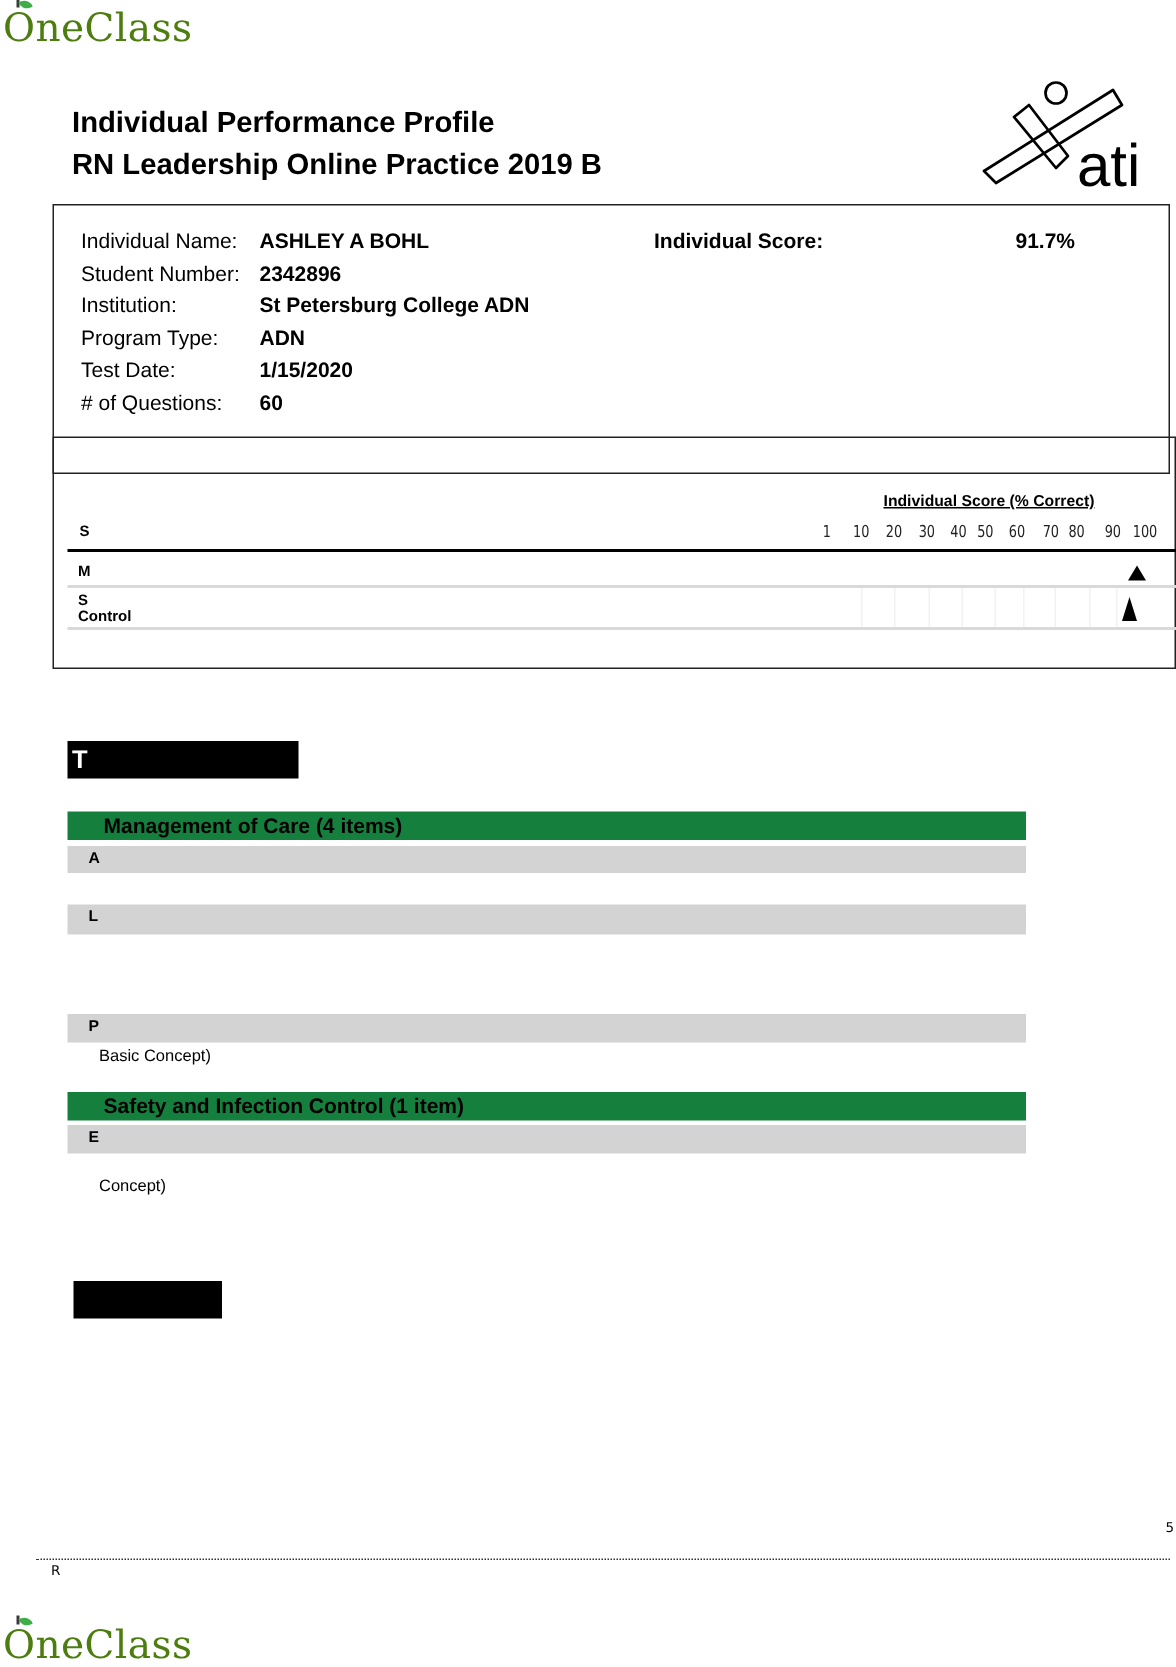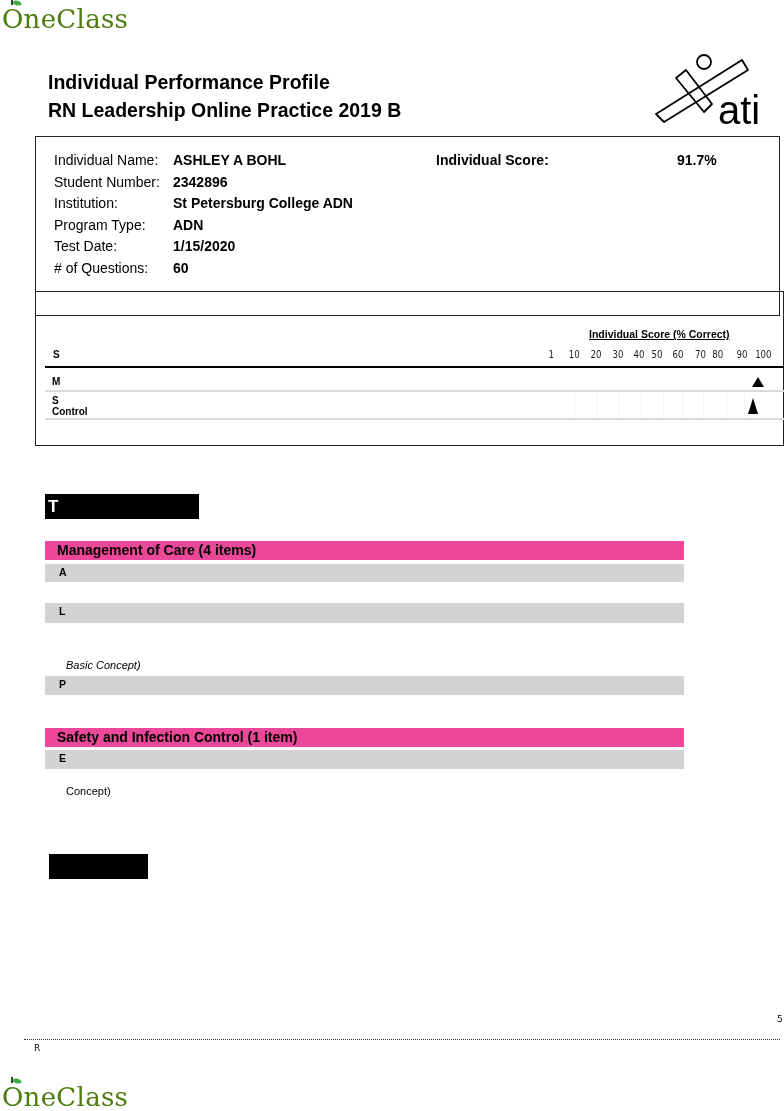--- a/index.html
+++ b/index.html
@@ -32,21 +32,21 @@
   .perf-line-main { position: absolute; left: 9px; top: 74px; width: 740px; height: 2px; background: #000; }
   .perf-row { position: absolute; left: 9px; width: 740px; border-bottom: 2px solid #d9d9d9; }
   .perf-row .rlabel { position: absolute; left: 7px; font-size: 10px; font-weight: bold; line-height: 11px; }
   .tri { position: absolute; width: 0; height: 0; }
   .gridline { position: absolute; top: 100px; width: 1px; height: 26px; background: #f2f2f2; }
 
   .black-bar { position: absolute; background: #000; color: #fff; font-weight: bold; }
   .topics-bar { left: 45px; top: 494px; width: 154px; height: 25px; font-size: 17px; line-height: 25px; padding-left: 3px; }
   .blank-bar { left: 49px; top: 854px; width: 99px; height: 25px; }
 
-  .cat-bar { position: absolute; left: 45px; width: 639px; height: 19px; background: #ec4899; font-weight: bold; font-size: 14px; line-height: 19px; padding-left: 12px; }
+  .cat-bar { position: absolute; left: 45px; width: 639px; height: 19px; background: #15803d; font-weight: bold; font-size: 14px; line-height: 19px; padding-left: 24px; }
   .sub-bar { position: absolute; left: 45px; width: 639px; height: 18px; background: #d3d3d3; font-weight: bold; font-size: 10.5px; line-height: 17px; padding-left: 14px; }
   .plain-text { position: absolute; left: 66px; font-size: 11px; }
 
   .page-num { position: absolute; left: 777px; top: 1014px; font-size: 9px; font-family: "DejaVu Sans", sans-serif; }
   .dotted { position: absolute; left: 24px; top: 1039px; width: 756px; border-top: 1.5px dotted #333; }
   .foot-r { position: absolute; left: 34px; top: 1043px; font-size: 9px; font-family: "DejaVu Sans", sans-serif; }
 </style>
 </head>
 <body>
 
@@ -140,21 +140,21 @@
     <span class="rlabel" style="top:14px;">Control</span>
     <span class="tri" style="left:703px; top:6px; border-left:5px solid transparent; border-right:5px solid transparent; border-bottom:16px solid #000;"></span>
   </div>
 </div>
 
 <div class="black-bar topics-bar">T</div>
 
 <div class="cat-bar" style="top:541px;">Management of Care (4 items)</div>
 <div class="sub-bar" style="top:564px;">A</div>
 <div class="sub-bar" style="top:603px; height:20px;">L</div>
-<div class="plain-text" style="top:659px;font-style:italic;">Basic Concept)</div>
+<div class="plain-text" style="top:698px;">Basic Concept)</div>
 <div class="sub-bar" style="top:676px; height:19px;">P</div>
 
 <div class="cat-bar" style="top:728px;">Safety and Infection Control (1 item)</div>
 <div class="sub-bar" style="top:750px; height:19px;">E</div>
 <div class="plain-text" style="top:785px;">Concept)</div>
 
 <div class="black-bar blank-bar"></div>
 
 <div class="page-num">5</div>
 <div class="dotted"></div>

